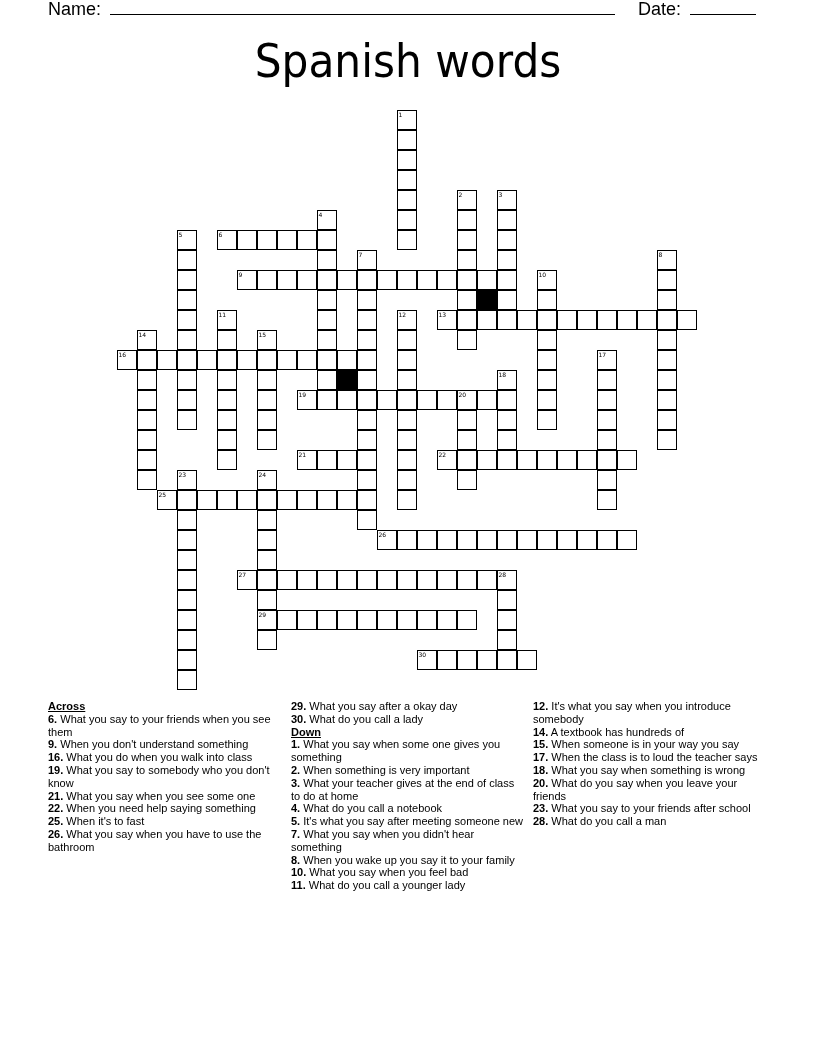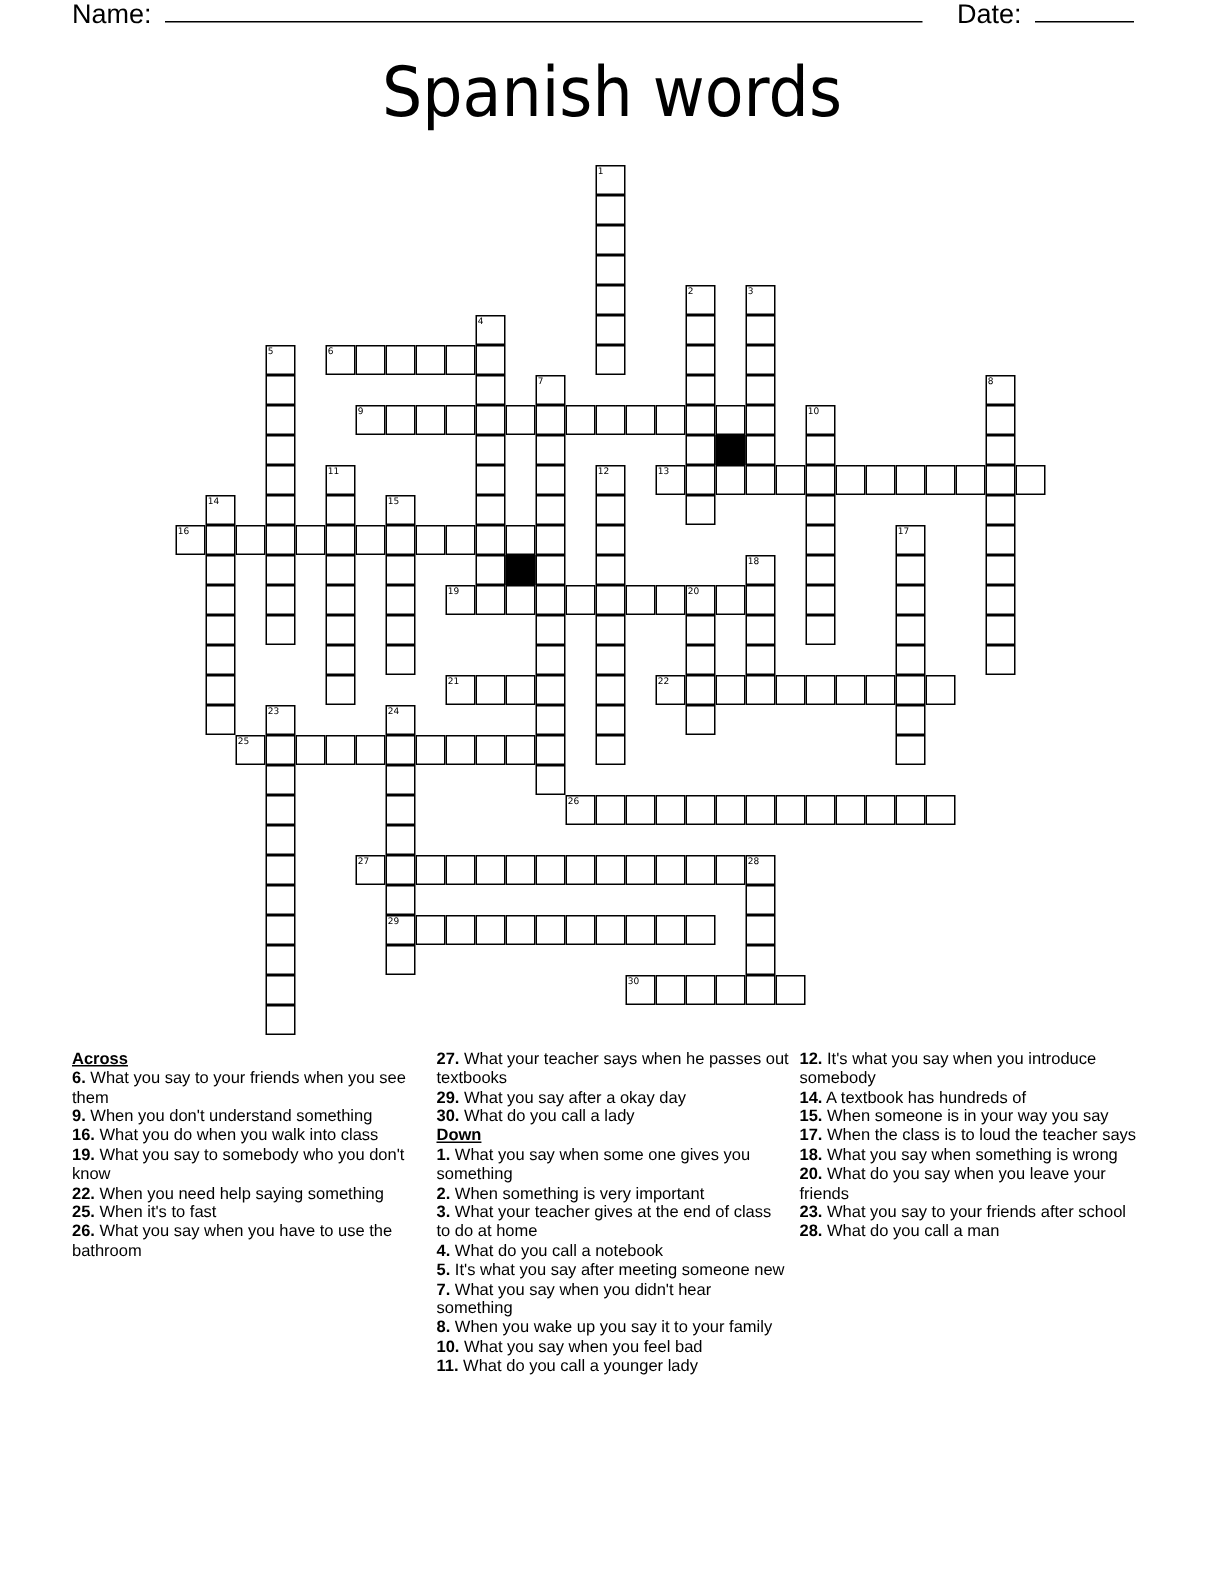--- a/index.html
+++ b/index.html
@@ -339,28 +339,28 @@
     <div class="cell black" style="left: 337px; top: 370px;"></div>
   </div>
 
 <div class="clues col1">
   <div class="heading">Across</div>
   <div id="across-list-a">
       <div class="clue"><b>6.</b><span> What you say to your friends when you see them</span></div>
       <div class="clue"><b>9.</b><span> When you don't understand something</span></div>
       <div class="clue"><b>16.</b><span> What you do when you walk into class</span></div>
       <div class="clue"><b>19.</b><span> What you say to somebody who you don't know</span></div>
+      <div class="clue"><b>21.</b><span> What you say when you see some one</span></div>
       <div class="clue"><b>22.</b><span> When you need help saying something</span></div>
       <div class="clue"><b>25.</b><span> When it's to fast</span></div>
       <div class="clue"><b>26.</b><span> What you say when you have to use the bathroom</span></div>
     </div>
 </div>
 <div class="clues col2">
   <div id="across-list-b">
-      <div class="clue"><b>27.</b><span> What your teacher says when he passes out textbooks</span></div>
       <div class="clue"><b>29.</b><span> What you say after a okay day</span></div>
       <div class="clue"><b>30.</b><span> What do you call a lady</span></div>
     </div>
   <div class="heading">Down</div>
   <div id="down-list-a">
       <div class="clue"><b>1.</b><span> What you say when some one gives you something</span></div>
       <div class="clue"><b>2.</b><span> When something is very important</span></div>
       <div class="clue"><b>3.</b><span> What your teacher gives at the end of class to do at home</span></div>
       <div class="clue"><b>4.</b><span> What do you call a notebook</span></div>
       <div class="clue"><b>5.</b><span> It's what you say after meeting someone new</span></div>

